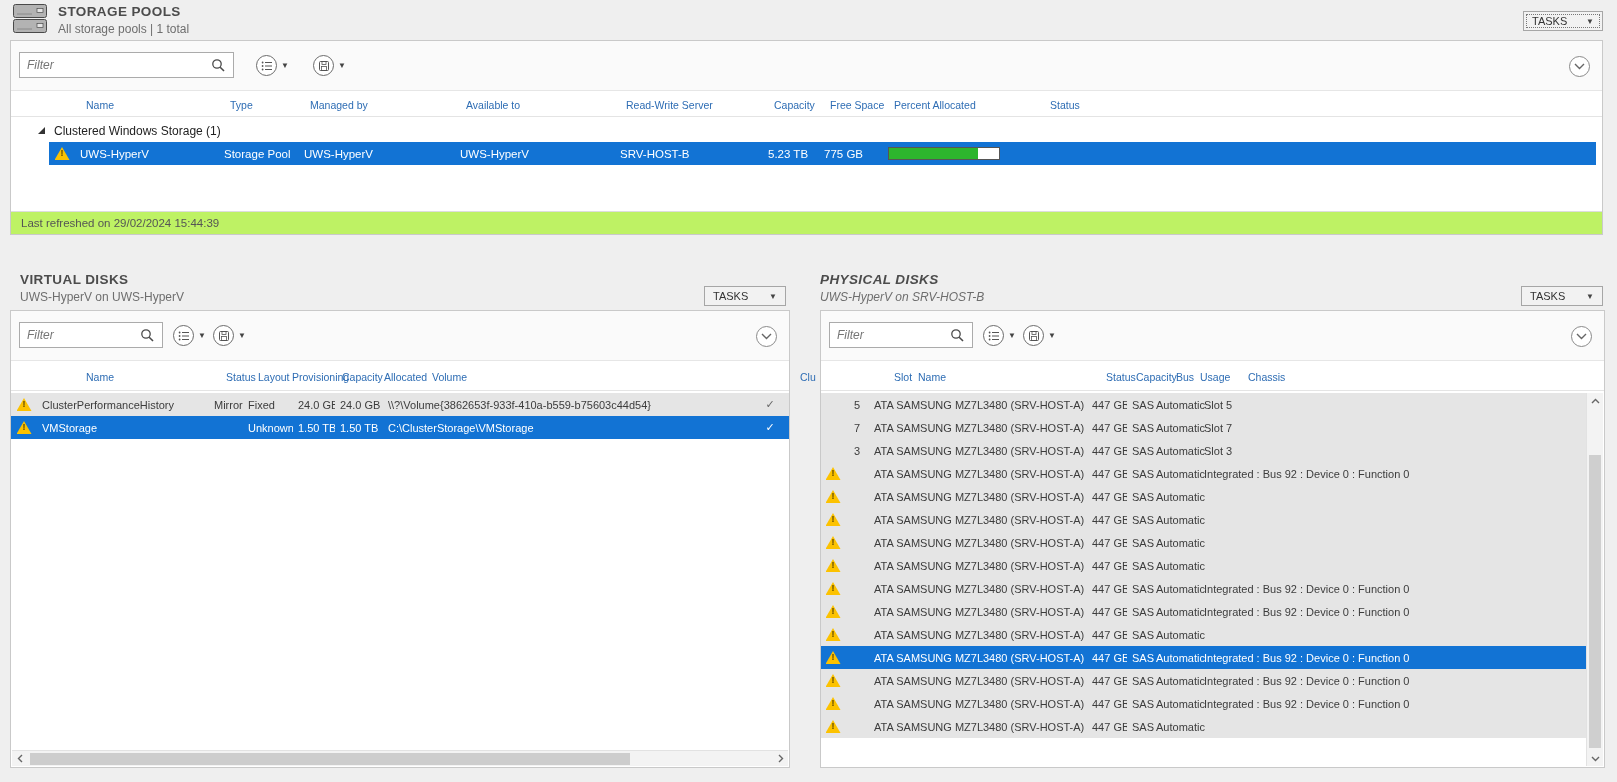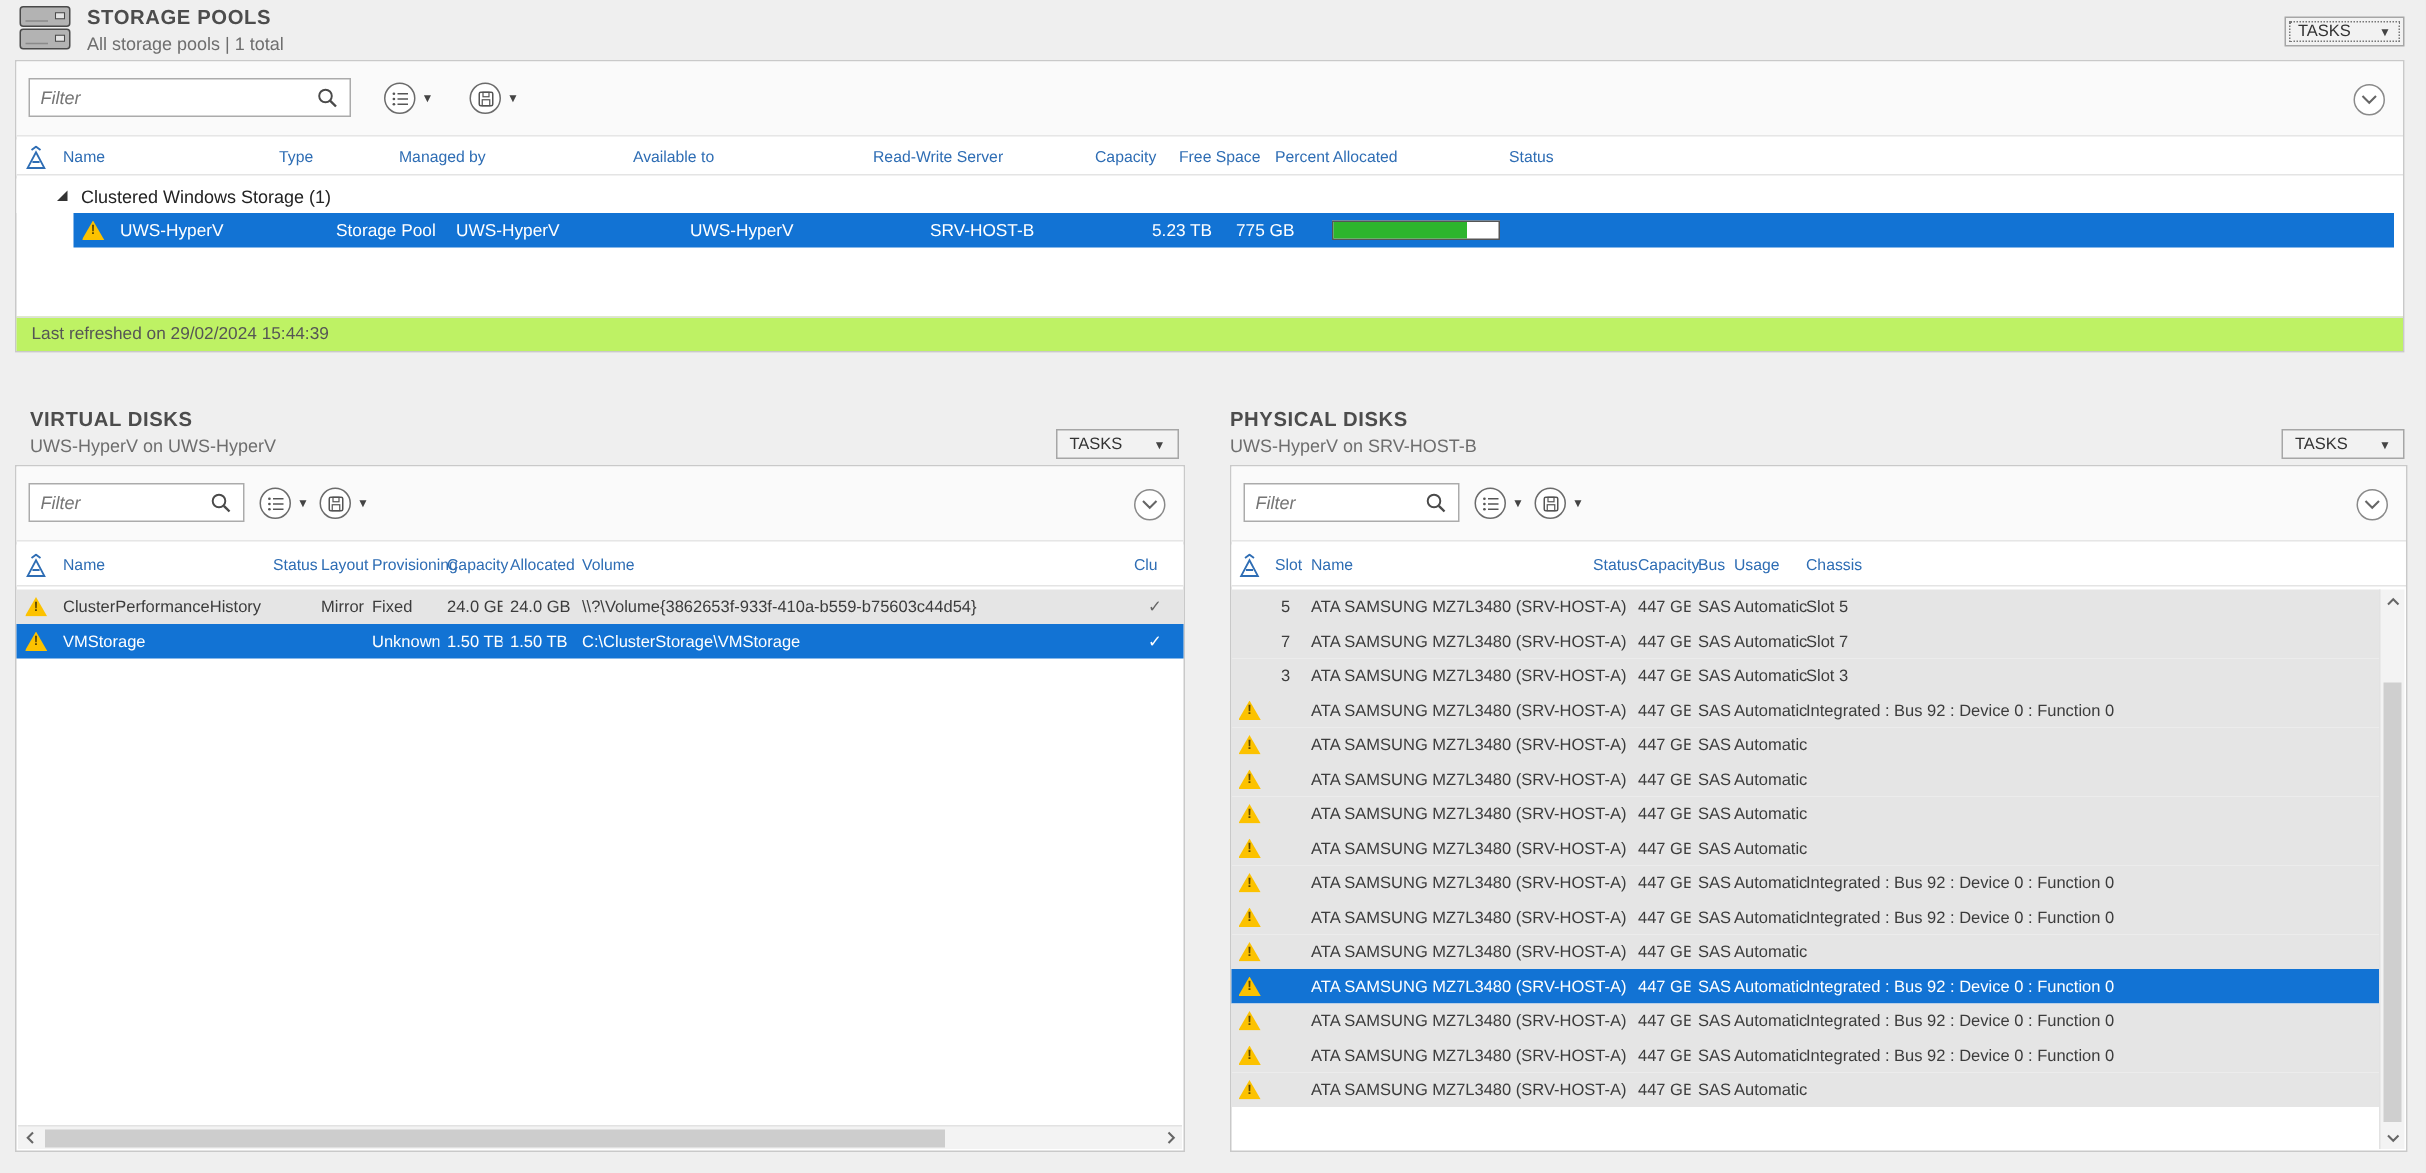--- a/index.html
+++ b/index.html
@@ -36,21 +36,21 @@
   .tool-circle { width:21px; height:21px; border:1px solid #6b6b6b; border-radius:50%;
     display:flex; align-items:center; justify-content:center; background:#fff; }
   .tool-btn .caret { font-size:8px; color:#444; }
   .collapse-btn { position:absolute; right:12px; top:15px; width:21px; height:21px;
     border:1px solid #8a8a8a; border-radius:50%; display:flex; align-items:center; justify-content:center;
     background:#fff; cursor:default; }
 
   
   .thead { position:absolute; left:0; right:0; display:grid; align-items:center;
     border-bottom:1px solid #e4e4e4; background:#fff; }
-  .hcell { font-size:10.5px; color:#2e6db4; padding-left:5px; white-space:nowrap; overflow:visible; }
+  .hcell { font-size:10.5px; color:#2e6db4; padding-left:5px; white-space:nowrap; overflow:visible;margin-left:44px; }
   .icon-head { display:flex; align-items:center; justify-content:center; padding-left:0; }
   .row { display:grid; align-items:center; height:23px; background:#e5e5e5; }
   .row.selected { background:#1273d4; }
   .row.selected .cell { color:#fff; }
   .cell { font-size:11px; color:#3c3c3c; padding-left:5px; white-space:nowrap; overflow:hidden; }
   .cell.ovis { overflow:visible; }
   .icon-cell { display:flex; align-items:center; justify-content:center; padding-left:0; overflow:visible; }
 
   
   .warn { position:relative; width:15px; height:13px; display:inline-block; }
@@ -331,21 +331,21 @@
         <span class="hs-arrow right">
           <svg width="7" height="9" viewBox="0 0 7 9">
               <polyline points="2,1 5.5,4.5 2,8" class="chev"></polyline>
             </svg>
         </span>
       </div>
     </div>
   </section>
 
   <section>
-    <div style="position:absolute;left:820px;top:272px;">
+    <div style="position:absolute;left:820px;top:272px;font-style:italic;">
       <div class="panel-title">PHYSICAL DISKS</div>
       <div class="panel-sub">UWS-HyperV on SRV-HOST-B</div>
     </div>
     <button class="tasks-btn" style="right:14px;top:286px;width:82px;">
       <span>TASKS</span>
       <span class="caret">▼</span>
     </button>
 
     <div class="box" style="left:820px;top:310px;width:785px;height:458px;">
       <div class="toolbar filter-small">

